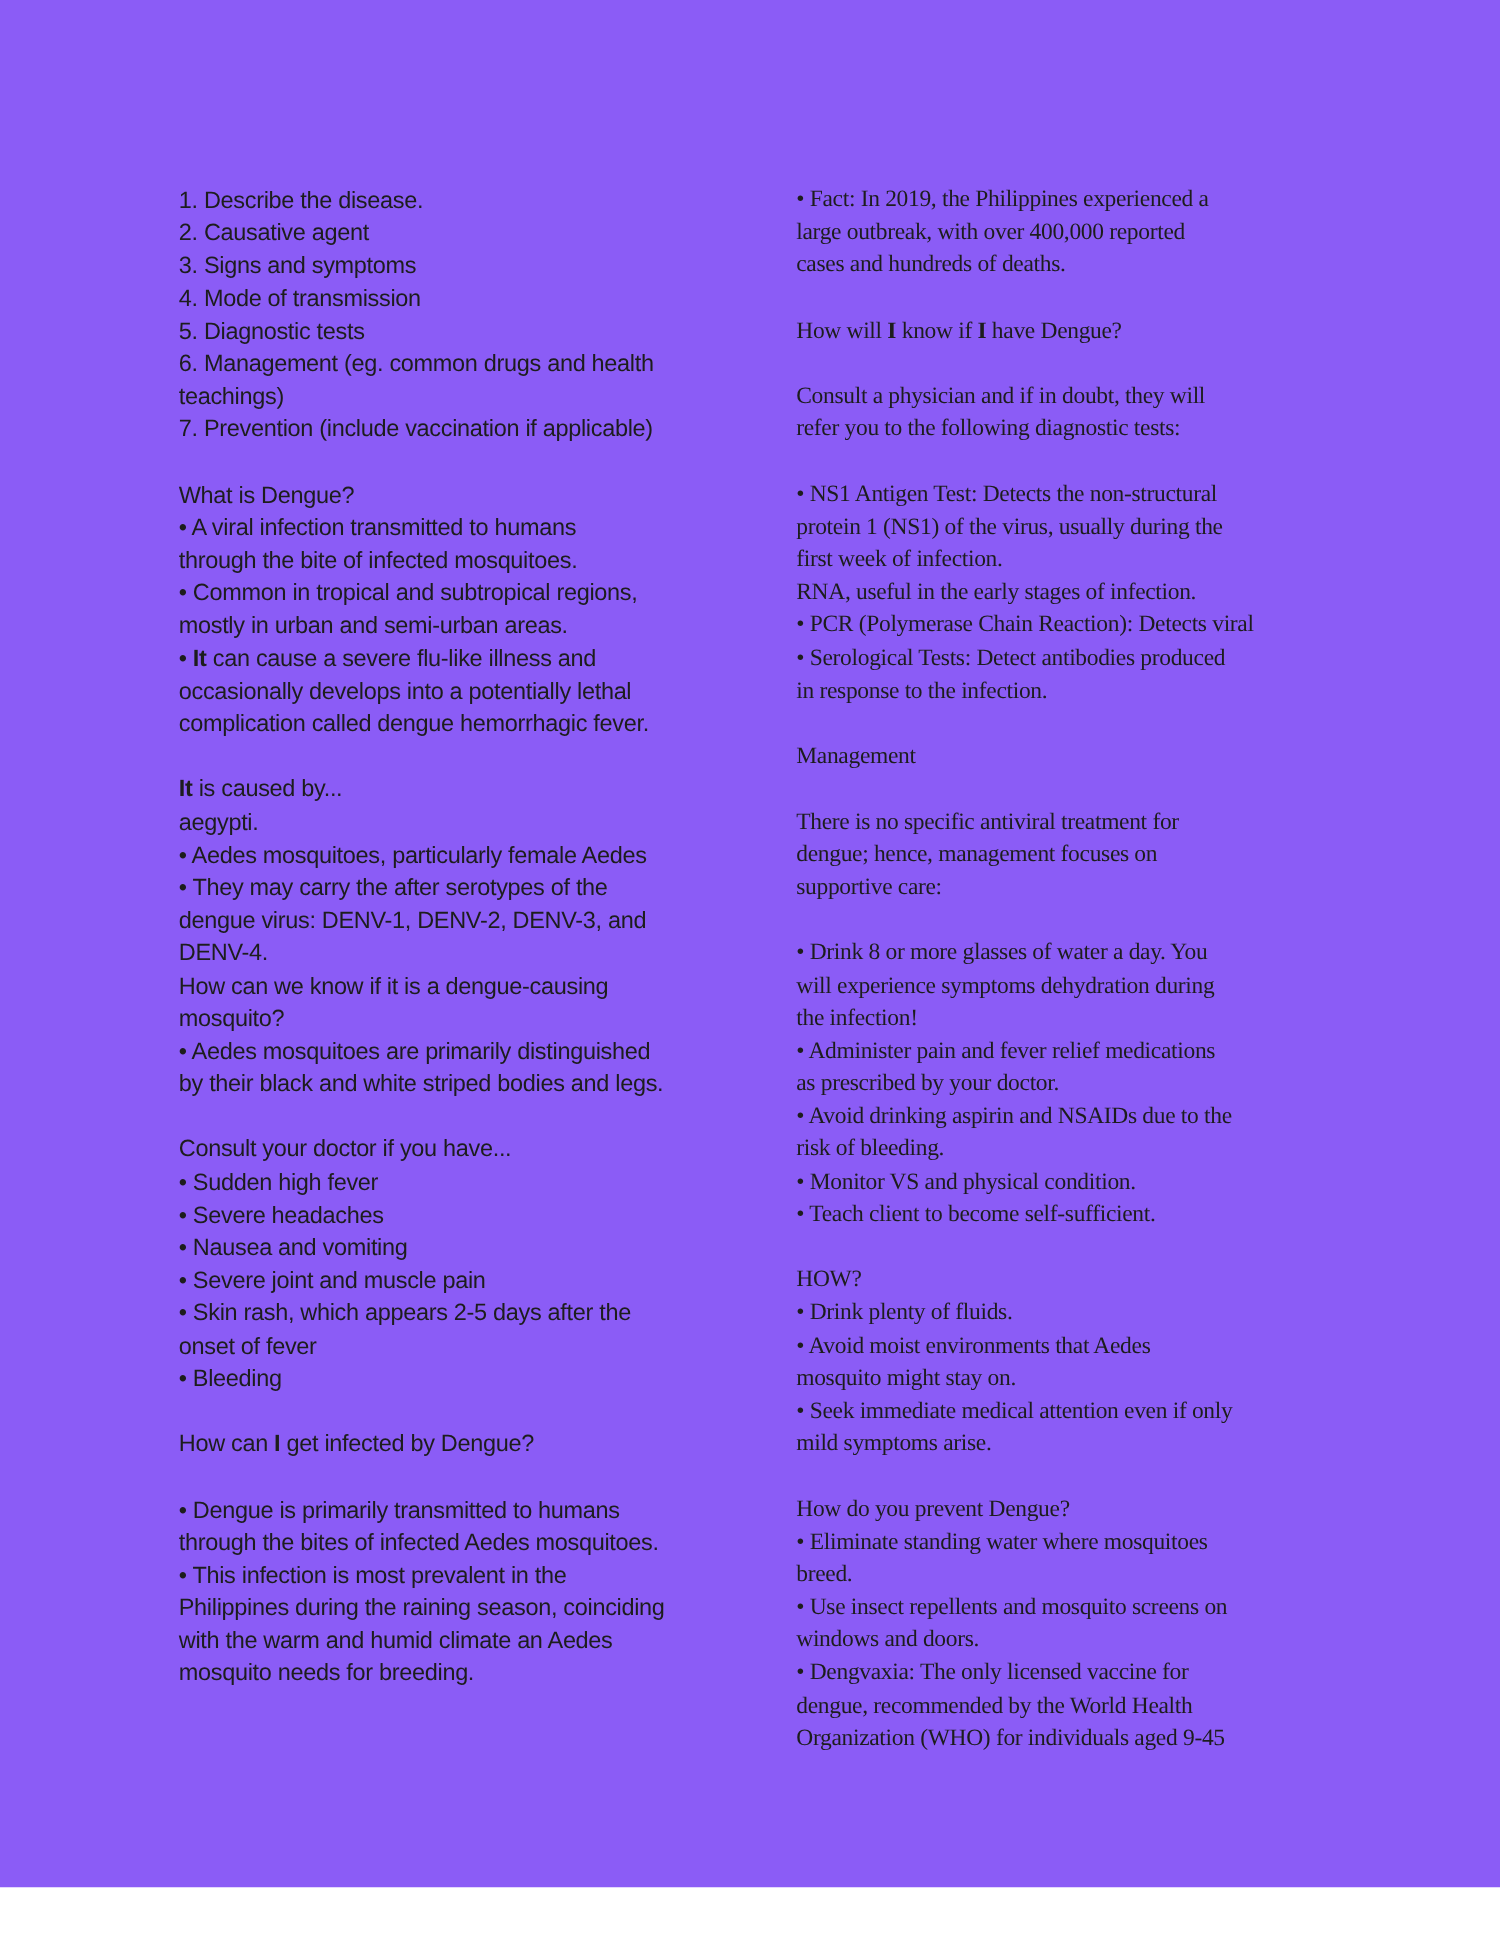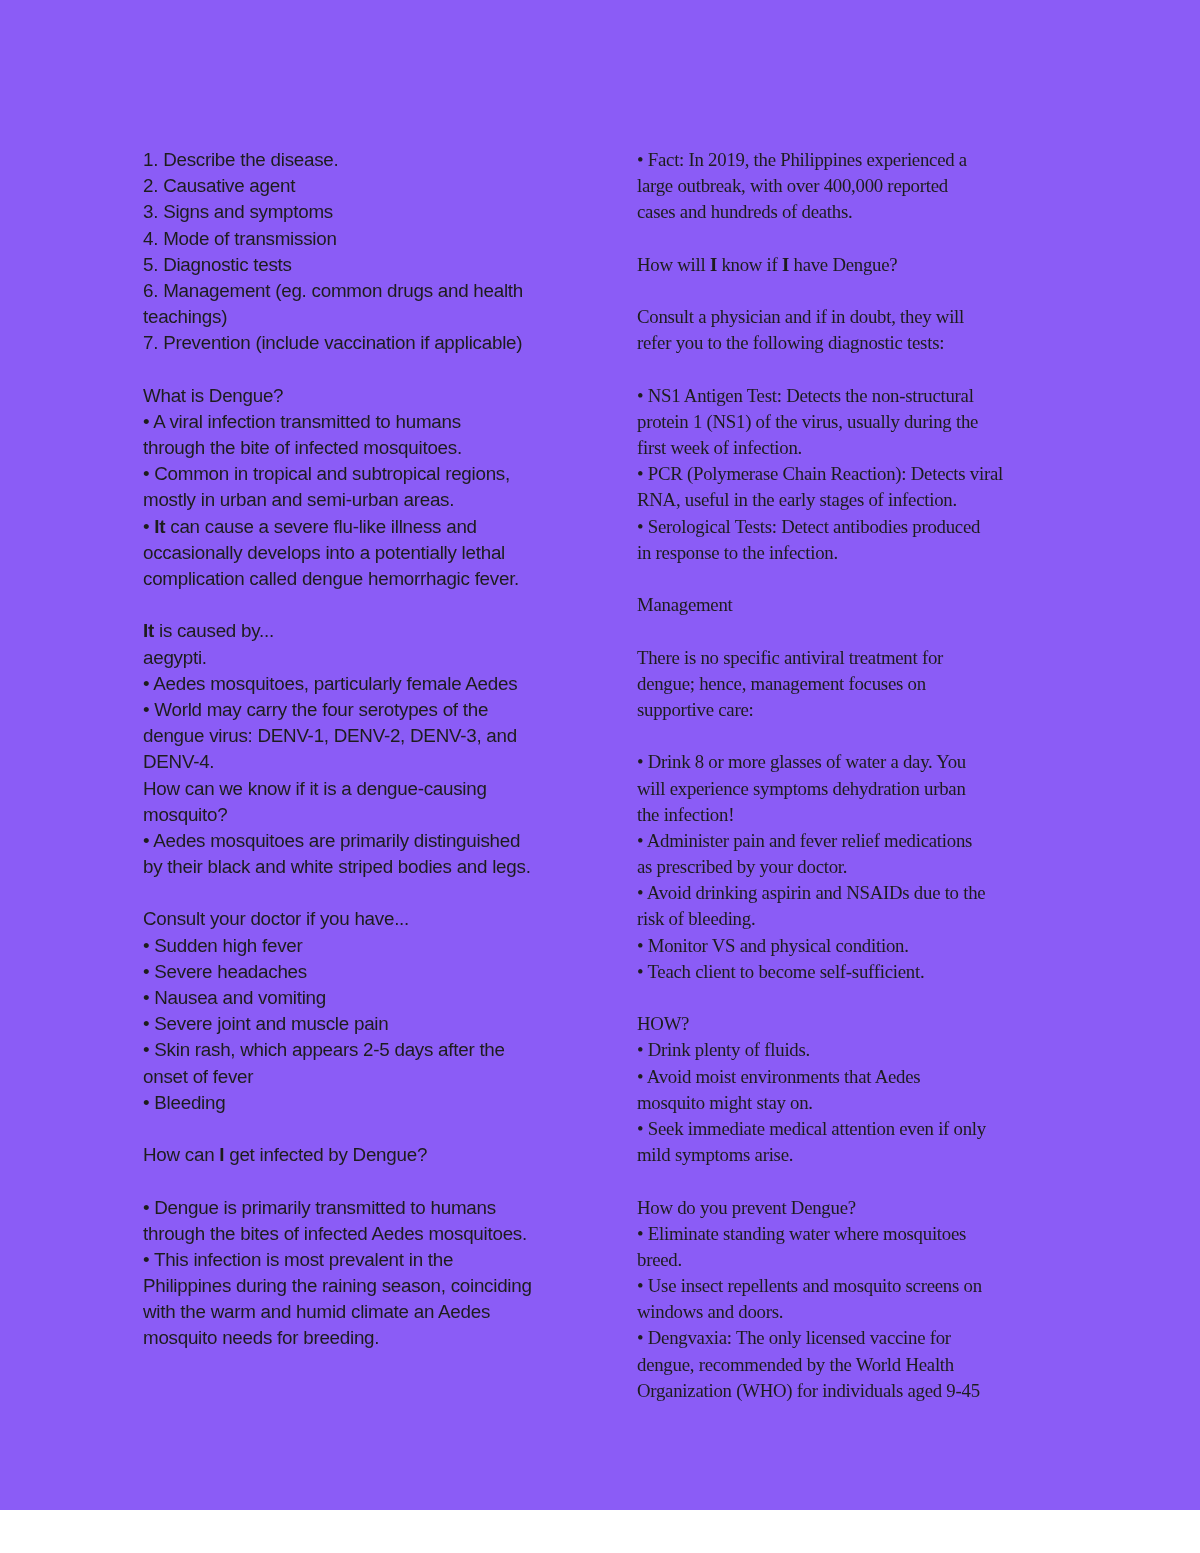--- a/index.html
+++ b/index.html
@@ -55,21 +55,21 @@
         <div class="line"><span>• Common in tropical and subtropical regions,</span></div>
         <div class="line"><span>mostly in urban and semi-urban areas.</span></div>
         <div class="line"><span>• </span><b>It</b><span> can cause a severe flu-like illness and</span></div>
         <div class="line"><span>occasionally develops into a potentially lethal</span></div>
         <div class="line"><span>complication called dengue hemorrhagic fever.</span></div>
       </div>
       <div class="para">
         <div class="line"><b>It</b><span> is caused by...</span></div>
         <div class="line"><span>aegypti.</span></div>
         <div class="line"><span>• Aedes mosquitoes, particularly female Aedes</span></div>
-        <div class="line"><span>• World may carry the four serotypes of the</span></div>
+        <div class="line"><span>• They may carry the after serotypes of the</span></div>
         <div class="line"><span>dengue virus: DENV-1, DENV-2, DENV-3, and</span></div>
         <div class="line"><span>DENV-4.</span></div>
         <div class="line"><span>How can we know if it is a dengue-causing</span></div>
         <div class="line"><span>mosquito?</span></div>
         <div class="line"><span>• Aedes mosquitoes are primarily distinguished</span></div>
         <div class="line"><span>by their black and white striped bodies and legs.</span></div>
       </div>
       <div class="para">
         <div class="line"><span>Consult your doctor if you have...</span></div>
         <div class="line"><span>• Sudden high fever</span></div>
@@ -102,36 +102,36 @@
         <div class="line"><span>How will </span><b>I</b><span> know if </span><b>I</b><span> have Dengue?</span></div>
       </div>
       <div class="para">
         <div class="line"><span>Consult a physician and if in doubt, they will</span></div>
         <div class="line"><span>refer you to the following diagnostic tests:</span></div>
       </div>
       <div class="para">
         <div class="line"><span>• NS1 Antigen Test: Detects the non-structural</span></div>
         <div class="line"><span>protein 1 (NS1) of the virus, usually during the</span></div>
         <div class="line"><span>first week of infection.</span></div>
+        <div class="line"><span>RNA, useful in the early stages of infection.</span></div>
         <div class="line"><span>• PCR (Polymerase Chain Reaction): Detects viral</span></div>
-        <div class="line"><span>RNA, useful in the early stages of infection.</span></div>
         <div class="line"><span>• Serological Tests: Detect antibodies produced</span></div>
         <div class="line"><span>in response to the infection.</span></div>
       </div>
       <div class="para">
         <div class="line"><span>Management</span></div>
       </div>
       <div class="para">
         <div class="line"><span>There is no specific antiviral treatment for</span></div>
         <div class="line"><span>dengue; hence, management focuses on</span></div>
         <div class="line"><span>supportive care:</span></div>
       </div>
       <div class="para">
         <div class="line"><span>• Drink 8 or more glasses of water a day. You</span></div>
-        <div class="line"><span>will experience symptoms dehydration urban</span></div>
+        <div class="line"><span>will experience symptoms dehydration during</span></div>
         <div class="line"><span>the infection!</span></div>
         <div class="line"><span>• Administer pain and fever relief medications</span></div>
         <div class="line"><span>as prescribed by your doctor.</span></div>
         <div class="line"><span>• Avoid drinking aspirin and NSAIDs due to the</span></div>
         <div class="line"><span>risk of bleeding.</span></div>
         <div class="line"><span>• Monitor VS and physical condition.</span></div>
         <div class="line"><span>• Teach client to become self-sufficient.</span></div>
       </div>
       <div class="para">
         <div class="line"><span>HOW?</span></div>

